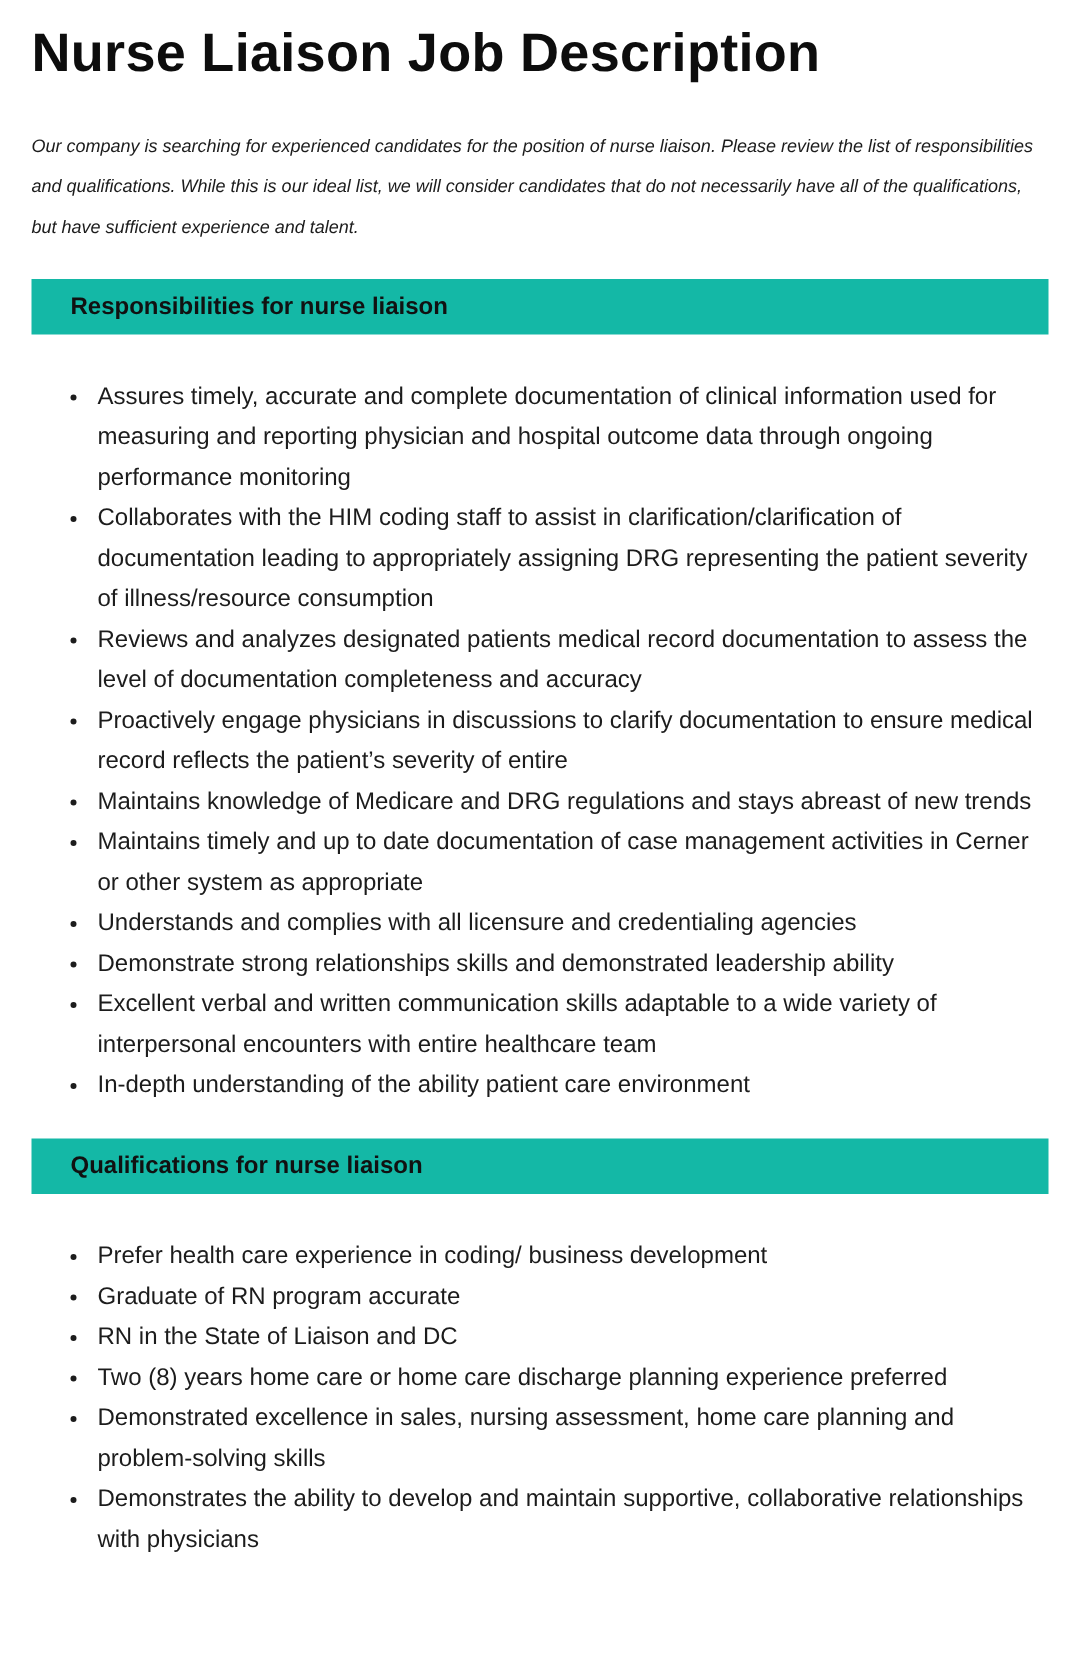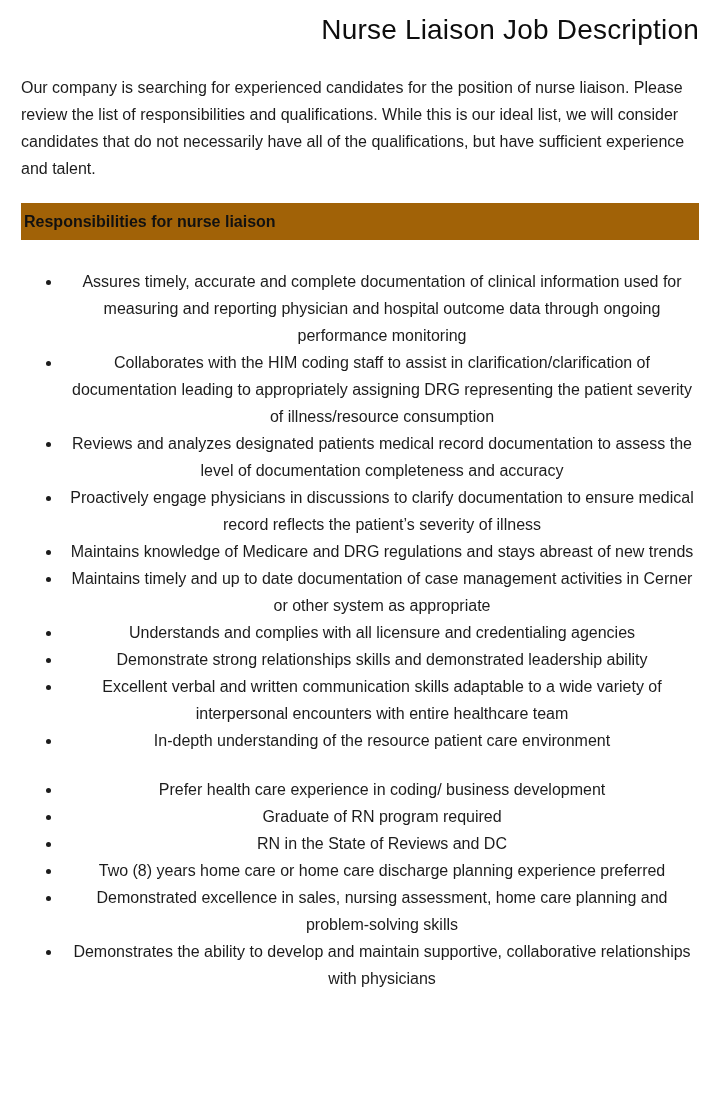--- a/index.html
+++ b/index.html
@@ -12,52 +12,52 @@
     width: 720px;
     min-height: 1111px;
     margin: 0 auto;
     padding: 0 21px;
     font-family: "Liberation Sans", sans-serif;
     color: #1c1c1c;
   }
 
   h1.page-title {
     margin: 14px 0 28px;
-    font-size: 28px;
-    font-weight: 400;
-    text-align: right;
+    font-size: 36px;
+    font-weight: 700;
+    text-align: left;
     color: #0d0d0d;
     letter-spacing: 0.2px;
   }
 
   p.intro {
-    font-size: 16px;
+    font-size: 12px;
     line-height: 27px;
     margin-bottom: 21px;
     color: #1c1c1c;
+    font-style: italic;
   }
 
   .section-bar {
-    background: #a16207;
-    padding: 9px 3px;
+    background: #14b8a6;
+    padding: 9px 26px;
     margin-bottom: 28px;
   }
 
   .section-bar h2 {
     font-size: 16px;
     font-weight: 700;
     color: #111111;
     line-height: 19px;
   }
 
   ul.bullet-list {
     list-style: disc;
     margin: 0 0 22px;
     padding-left: 41px;
-    text-align: center;
   }
 
   ul.bullet-list li {
     font-size: 16px;
     line-height: 27px;
     padding-left: 3px;
     color: #1c1c1c;
   }
 
   section { display: block; }
@@ -72,34 +72,37 @@
   <p class="intro">Our company is searching for experienced candidates for the position of nurse liaison. Please review the list of responsibilities and qualifications. While this is our ideal list, we will consider candidates that do not necessarily have all of the qualifications, but have sufficient experience and talent.</p>
 
   <section>
     <div class="section-bar">
       <h2>Responsibilities for nurse liaison</h2>
     </div>
     <ul class="bullet-list">
       <li>Assures timely, accurate and complete documentation of clinical information used for measuring and reporting physician and hospital outcome data through ongoing performance monitoring</li>
       <li>Collaborates with the HIM coding staff to assist in clarification/clarification of documentation leading to appropriately assigning DRG representing the patient severity of illness/resource consumption</li>
       <li>Reviews and analyzes designated patients medical record documentation to assess the level of documentation completeness and accuracy</li>
-      <li>Proactively engage physicians in discussions to clarify documentation to ensure medical record reflects the patient’s severity of illness</li>
+      <li>Proactively engage physicians in discussions to clarify documentation to ensure medical record reflects the patient’s severity of entire</li>
       <li>Maintains knowledge of Medicare and DRG regulations and stays abreast of new trends</li>
       <li>Maintains timely and up to date documentation of case management activities in Cerner or other system as appropriate</li>
       <li>Understands and complies with all licensure and credentialing agencies</li>
       <li>Demonstrate strong relationships skills and demonstrated leadership ability</li>
       <li>Excellent verbal and written communication skills adaptable to a wide variety of interpersonal encounters with entire healthcare team</li>
-      <li>In-depth understanding of the resource patient care environment</li>
+      <li>In-depth understanding of the ability patient care environment</li>
     </ul>
   </section>
 
   <section>
+    <div class="section-bar">
+      <h2>Qualifications for nurse liaison</h2>
+    </div>
     <ul class="bullet-list">
       <li>Prefer health care experience in coding/ business development</li>
-      <li>Graduate of RN program required</li>
-      <li>RN in the State of Reviews and DC</li>
+      <li>Graduate of RN program accurate</li>
+      <li>RN in the State of Liaison and DC</li>
       <li>Two (8) years home care or home care discharge planning experience preferred</li>
       <li>Demonstrated excellence in sales, nursing assessment, home care planning and problem-solving skills</li>
       <li>Demonstrates the ability to develop and maintain supportive, collaborative relationships with physicians</li>
     </ul>
   </section>
 
 </main>
 
 </body></html>

